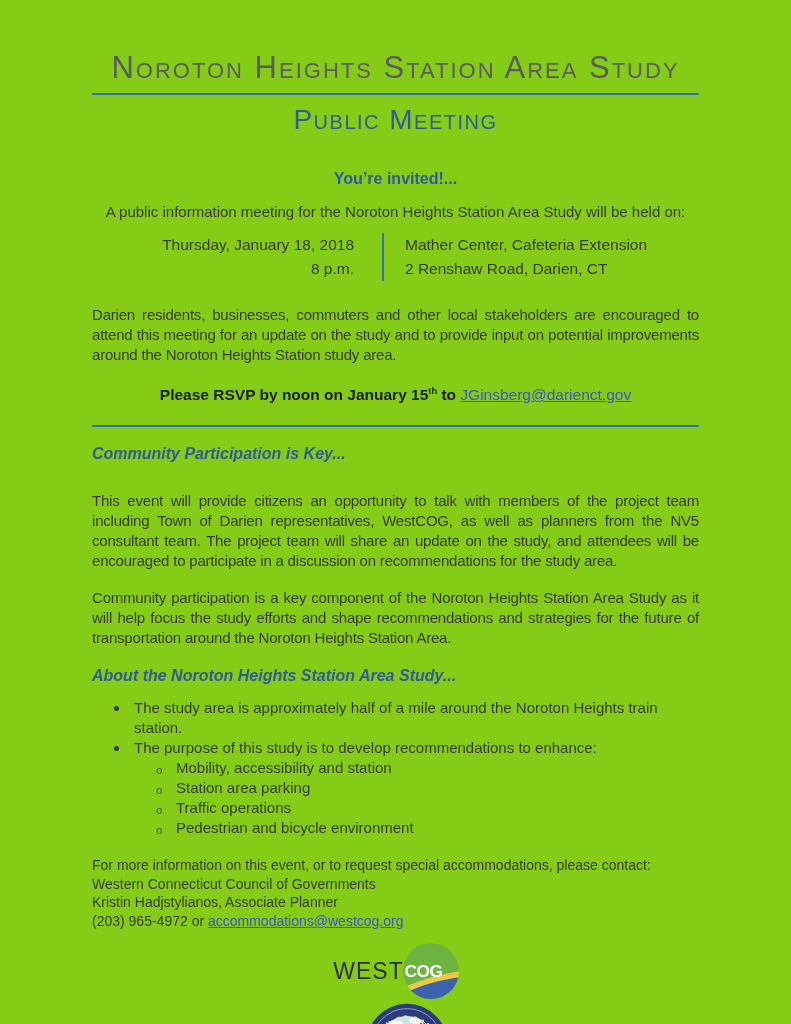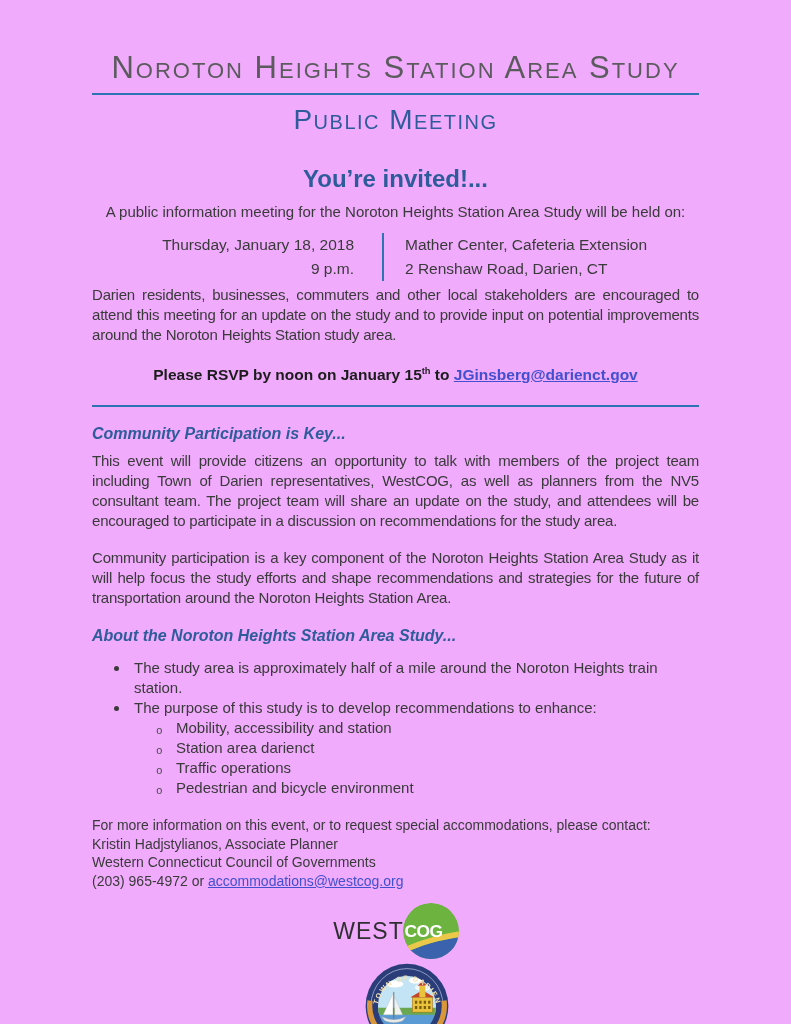--- a/index.html
+++ b/index.html
@@ -2,21 +2,21 @@
 <html><head>
 <meta charset="utf-8">
 <style>
   * { margin: 0; padding: 0; box-sizing: border-box; }
   html, body { background: #ffffff; }
   .page {
     position: relative;
     width: 791px;
     height: 1024px;
     margin: 0 auto;
-    background: #f0abfc;
+    background: #84cc16;
     font-family: "Liberation Sans", sans-serif;
     color: #383838;
     padding: 50px 92px 18px 92px;
     overflow: hidden;
   }
   .doc-title {
     font-size: 31px;
     line-height: 36px;
     font-weight: 400;
     font-variant: small-caps;
@@ -37,21 +37,21 @@
     font-size: 28px;
     line-height: 34px;
     font-weight: 500;
     font-variant: small-caps;
     letter-spacing: 1.5px;
     color: #2e5b9a;
     text-align: center;
   }
   .invite-heading {
     margin-top: 30px;
-    font-size: 24px;
+    font-size: 16px;
     line-height: 24px;
     font-weight: 700;
     color: #2e5b9a;
     text-align: center;
   }
   .intro-line {
     margin-top: 11px;
     font-size: 15px;
     line-height: 20px;
     text-align: center;
@@ -78,40 +78,40 @@
   }
   .where-col {
     width: 270px;
     text-align: left;
     font-size: 15.5px;
     line-height: 24px;
     color: #3a3a3a;
     padding-left: 21px;
   }
   .body-para {
-    margin-top: 4px;
+    margin-top: 24px;
     font-size: 15px;
     line-height: 20px;
     letter-spacing: -0.2px;
     text-align: justify;
     color: #3a3a3a;
   }
   .rsvp-line {
     margin-top: 15px;
     font-size: 15.5px;
     line-height: 22px;
     font-weight: 700;
     color: #1c1c1c;
     text-align: center;
   }
   .rsvp-line sup { font-size: 0.6em; vertical-align: super; }
   a.doc-link {
     color: #4250cf;
     text-decoration: underline;
-    font-weight: 700;
+    font-weight: 400;
   }
   a.doc-link-small {
     color: #4250cf;
     text-decoration: underline;
     font-weight: 400;
   }
   .section-heading {
     font-size: 16px;
     line-height: 27px;
     font-weight: 700;
@@ -187,21 +187,21 @@
   <div class="doc-title">Noroton Heights Station Area Study</div>
   <div class="rule rule-1"></div>
   <div class="doc-subtitle">Public Meeting</div>
 
   <div class="invite-heading">You’re invited!...</div>
   <div class="intro-line">A public information meeting for the Noroton Heights Station Area Study will be held on:</div>
 
   <div class="when-where">
     <div class="when-col">
       <div>Thursday, January 18, 2018</div>
-      <div>9 p.m.</div>
+      <div>8 p.m.</div>
     </div>
     <div class="v-rule"></div>
     <div class="where-col">
       <div>Mather Center, Cafeteria Extension</div>
       <div>2 Renshaw Road, Darien, CT</div>
     </div>
   </div>
 
   <div class="body-para">Darien residents, businesses, commuters and other local stakeholders are encouraged to attend this meeting for an update on the study and to provide input on potential improvements around the Noroton Heights Station study area.</div>
 
@@ -212,31 +212,31 @@
   <div class="section-heading heading-participation">Community Participation is Key...</div>
   <div class="body-para para-1">This event will provide citizens an opportunity to talk with members of the project team including Town of Darien representatives, WestCOG, as well as planners from the NV5 consultant team. The project team will share an update on the study, and attendees will be encouraged to participate in a discussion on recommendations for the study area.</div>
   <div class="body-para para-2">Community participation is a key component of the Noroton Heights Station Area Study as it will help focus the study efforts and shape recommendations and strategies for the future of transportation around the Noroton Heights Station Area.</div>
 
   <div class="section-heading heading-about">About the Noroton Heights Station Area Study...</div>
   <ul class="bullets">
     <li><span>The study area is approximately half of a mile around the Noroton Heights train station.</span></li>
     <li><span>The purpose of this study is to develop recommendations to enhance:</span>
       <ul class="sub-bullets">
         <li><span>Mobility, accessibility and station</span></li>
-        <li><span>Station area darienct</span></li>
+        <li><span>Station area parking</span></li>
         <li><span>Traffic operations</span></li>
         <li><span>Pedestrian and bicycle environment</span></li>
       </ul>
     </li>
   </ul>
 
   <div class="contact-block">
     <div>For more information on this event, or to request special accommodations, please contact:</div>
+    <div>Western Connecticut Council of Governments</div>
     <div>Kristin Hadjstylianos, Associate Planner</div>
-    <div>Western Connecticut Council of Governments</div>
     <div><span>(203) 965-4972 or </span><a href="#" class="doc-link-small">accommodations@westcog.org</a></div>
   </div>
 
   <div class="footer-row">
 
     <div class="westcog-logo">
       <span class="westcog-west">WEST</span>
       <svg width="58" height="58" viewBox="0 0 60 60">
         <defs>
           <clipPath id="wcClip">

